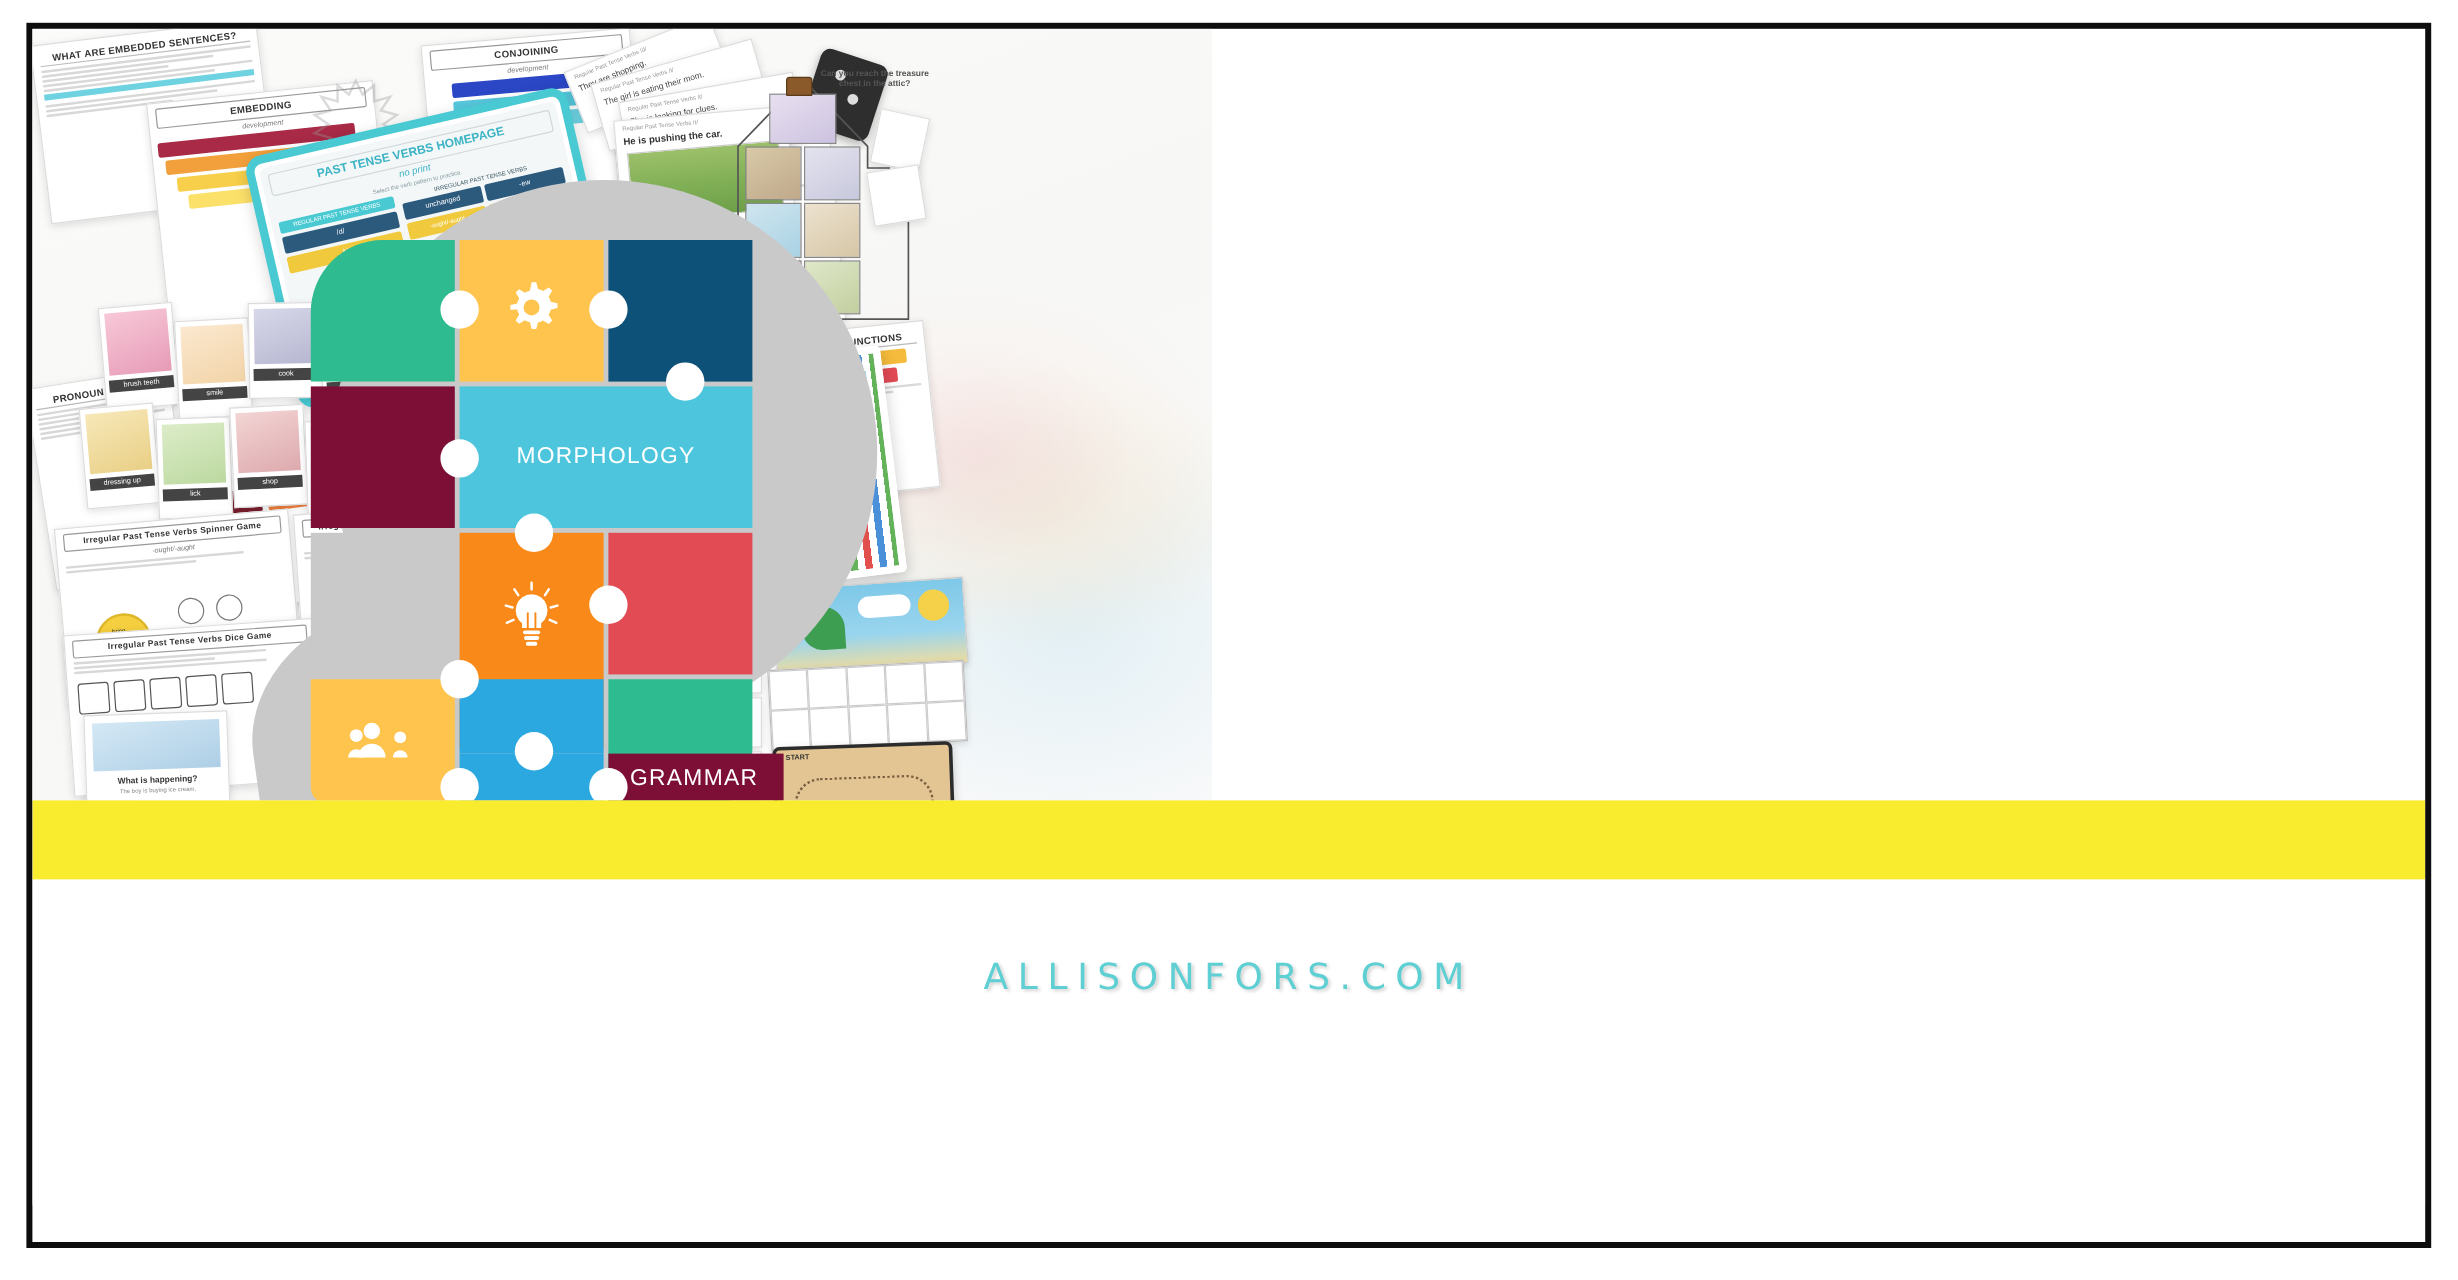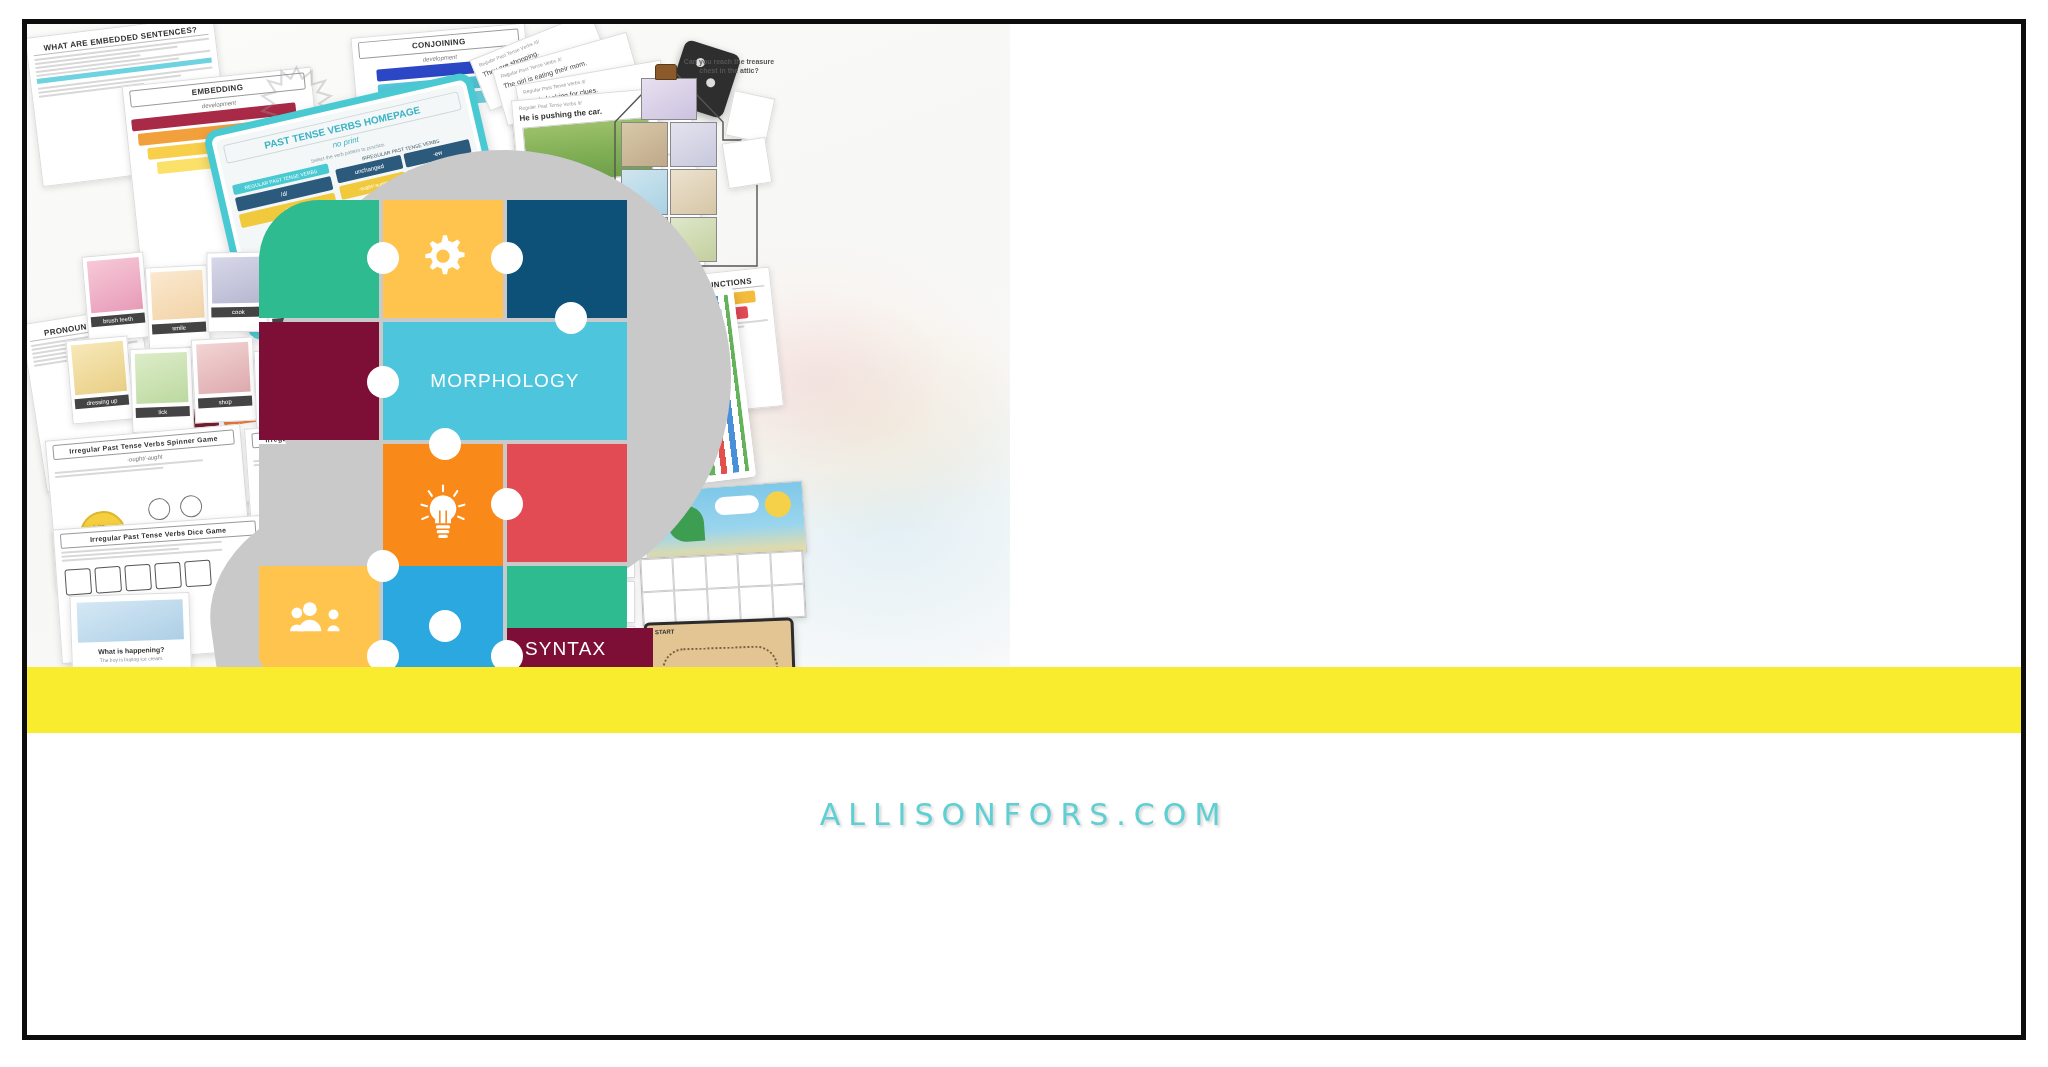--- a/index.html
+++ b/index.html
@@ -662,21 +662,21 @@
                 <path d="M11 40 a15 15 0 0 1 30 0 z" fill="#fff"></path>
               <circle cx="9" cy="16" r="7" fill="#fff"></circle>
                 <path d="M0 40 a9 9 0 0 1 18 0 z" fill="#fff"></path>
               <circle cx="57" cy="18" r="6.5" fill="#fff"></circle>
                 <path d="M49 40 a8 8 0 0 1 16 0 z" fill="#fff"></path>
             </svg>
           </span>
         </div>
         <div class="pz" style="left:124px;top:428px;width:120px;height:42px;background:#2aa8df;"></div>
         <div class="pz" style="left:248px;top:428px;width:146px;height:42px;background:#7d0f37;justify-content:flex-start;padding-left:18px;">
-          <span class="lbl">SYNTAX</span>
+          <span class="lbl">GRAMMAR</span>
         </div>
         <div class="pz" style="left:124px;top:366px;width:120px;height:62px;background:#2aa8df;"></div>
 
         <span class="knob" style="left:108px;top:42px;width:32px;height:32px;"></span>
         <span class="knob" style="left:232px;top:42px;width:32px;height:32px;"></span>
         <span class="knob" style="left:296px;top:102px;width:32px;height:32px;"></span>
         <span class="knob" style="left:108px;top:166px;width:32px;height:32px;"></span>
         <span class="knob" style="left:170px;top:228px;width:32px;height:32px;"></span>
         <span class="knob" style="left:232px;top:288px;width:32px;height:32px;"></span>
         <span class="knob" style="left:108px;top:350px;width:32px;height:32px;"></span>

